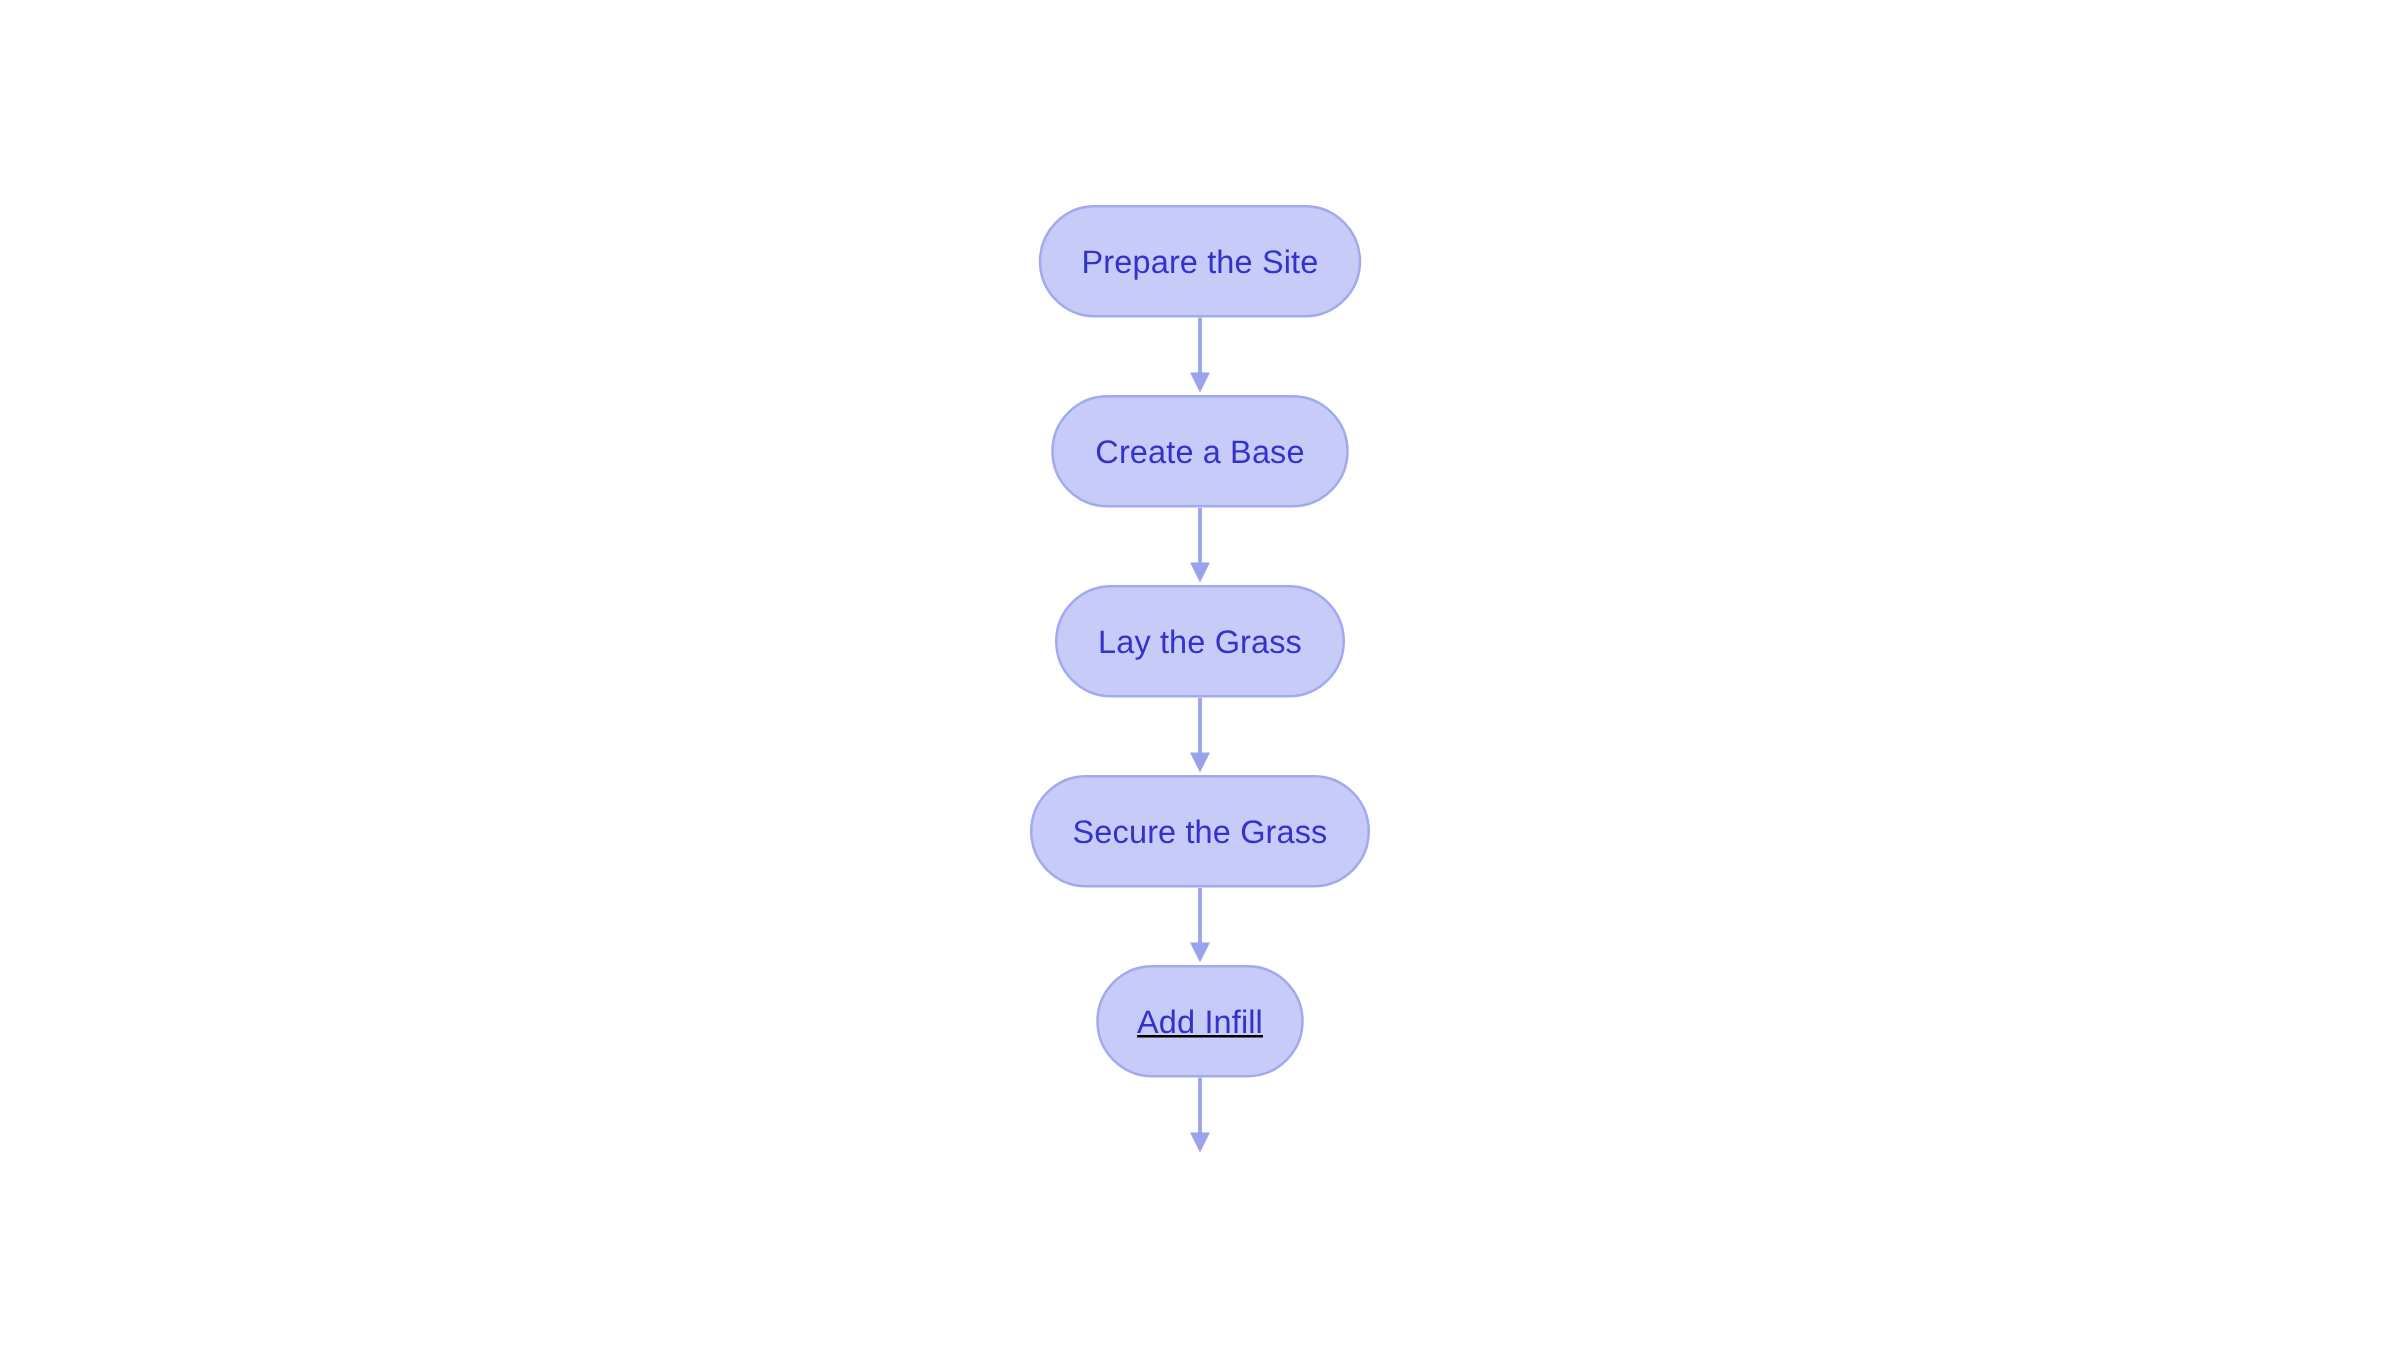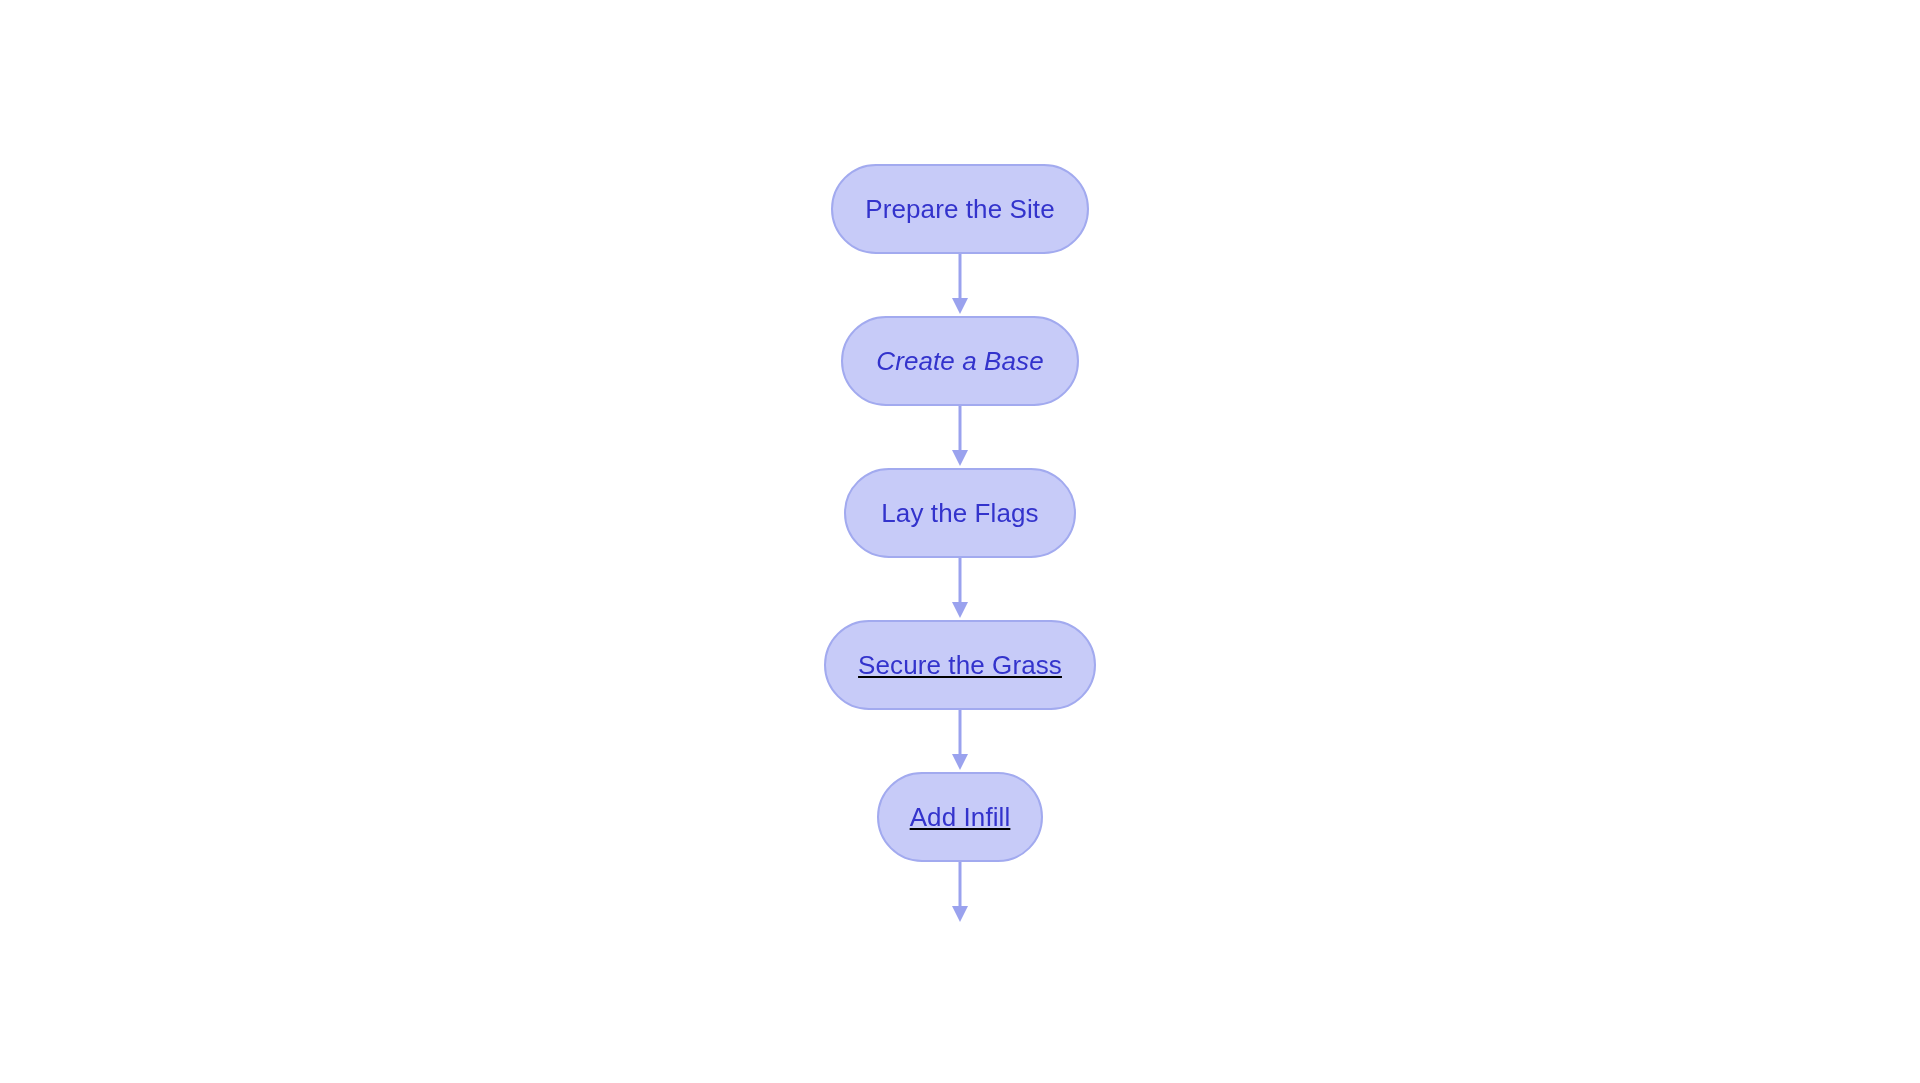--- a/index.html
+++ b/index.html
@@ -52,23 +52,23 @@
     font-size: 26px;
     font-weight: 400;
     letter-spacing: 0.1px;
     line-height: 1;
     white-space: nowrap;
     padding: 0 34px;
   }
 
   
   .w-1 { width: 258px; }
-  .w-2 { width: 238px; font-style: italic; }
+  .w-2 { width: 238px; }
   .w-3 { width: 232px; }
-  .w-4 { width: 272px; text-decoration: underline; }
+  .w-4 { width: 272px; }
   .w-5 { width: 166px; text-decoration: underline; }
   .w-6 { width: 318px; }
 
   .flow-connector {
     position: relative;
     width: 20px;
     height: 62px;
     flex: 0 0 auto;
     display: block;
   }
@@ -105,21 +105,21 @@
     </div>
 
     <div class="flow-connector">
       <svg width="20" height="62" viewBox="0 0 20 62">
         <line x1="10" y1="0" x2="10" y2="46" stroke="#9aa2ee" stroke-width="3"></line>
         <polygon points="2,44 18,44 10,60" fill="#9aa2ee"></polygon>
       </svg>
     </div>
 
     <div class="flow-node w-3">
-      <span class="flow-node-label">Lay the Flags</span>
+      <span class="flow-node-label">Lay the Grass</span>
     </div>
 
     <div class="flow-connector">
       <svg width="20" height="62" viewBox="0 0 20 62">
         <line x1="10" y1="0" x2="10" y2="46" stroke="#9aa2ee" stroke-width="3"></line>
         <polygon points="2,44 18,44 10,60" fill="#9aa2ee"></polygon>
       </svg>
     </div>
 
     <div class="flow-node w-4">

